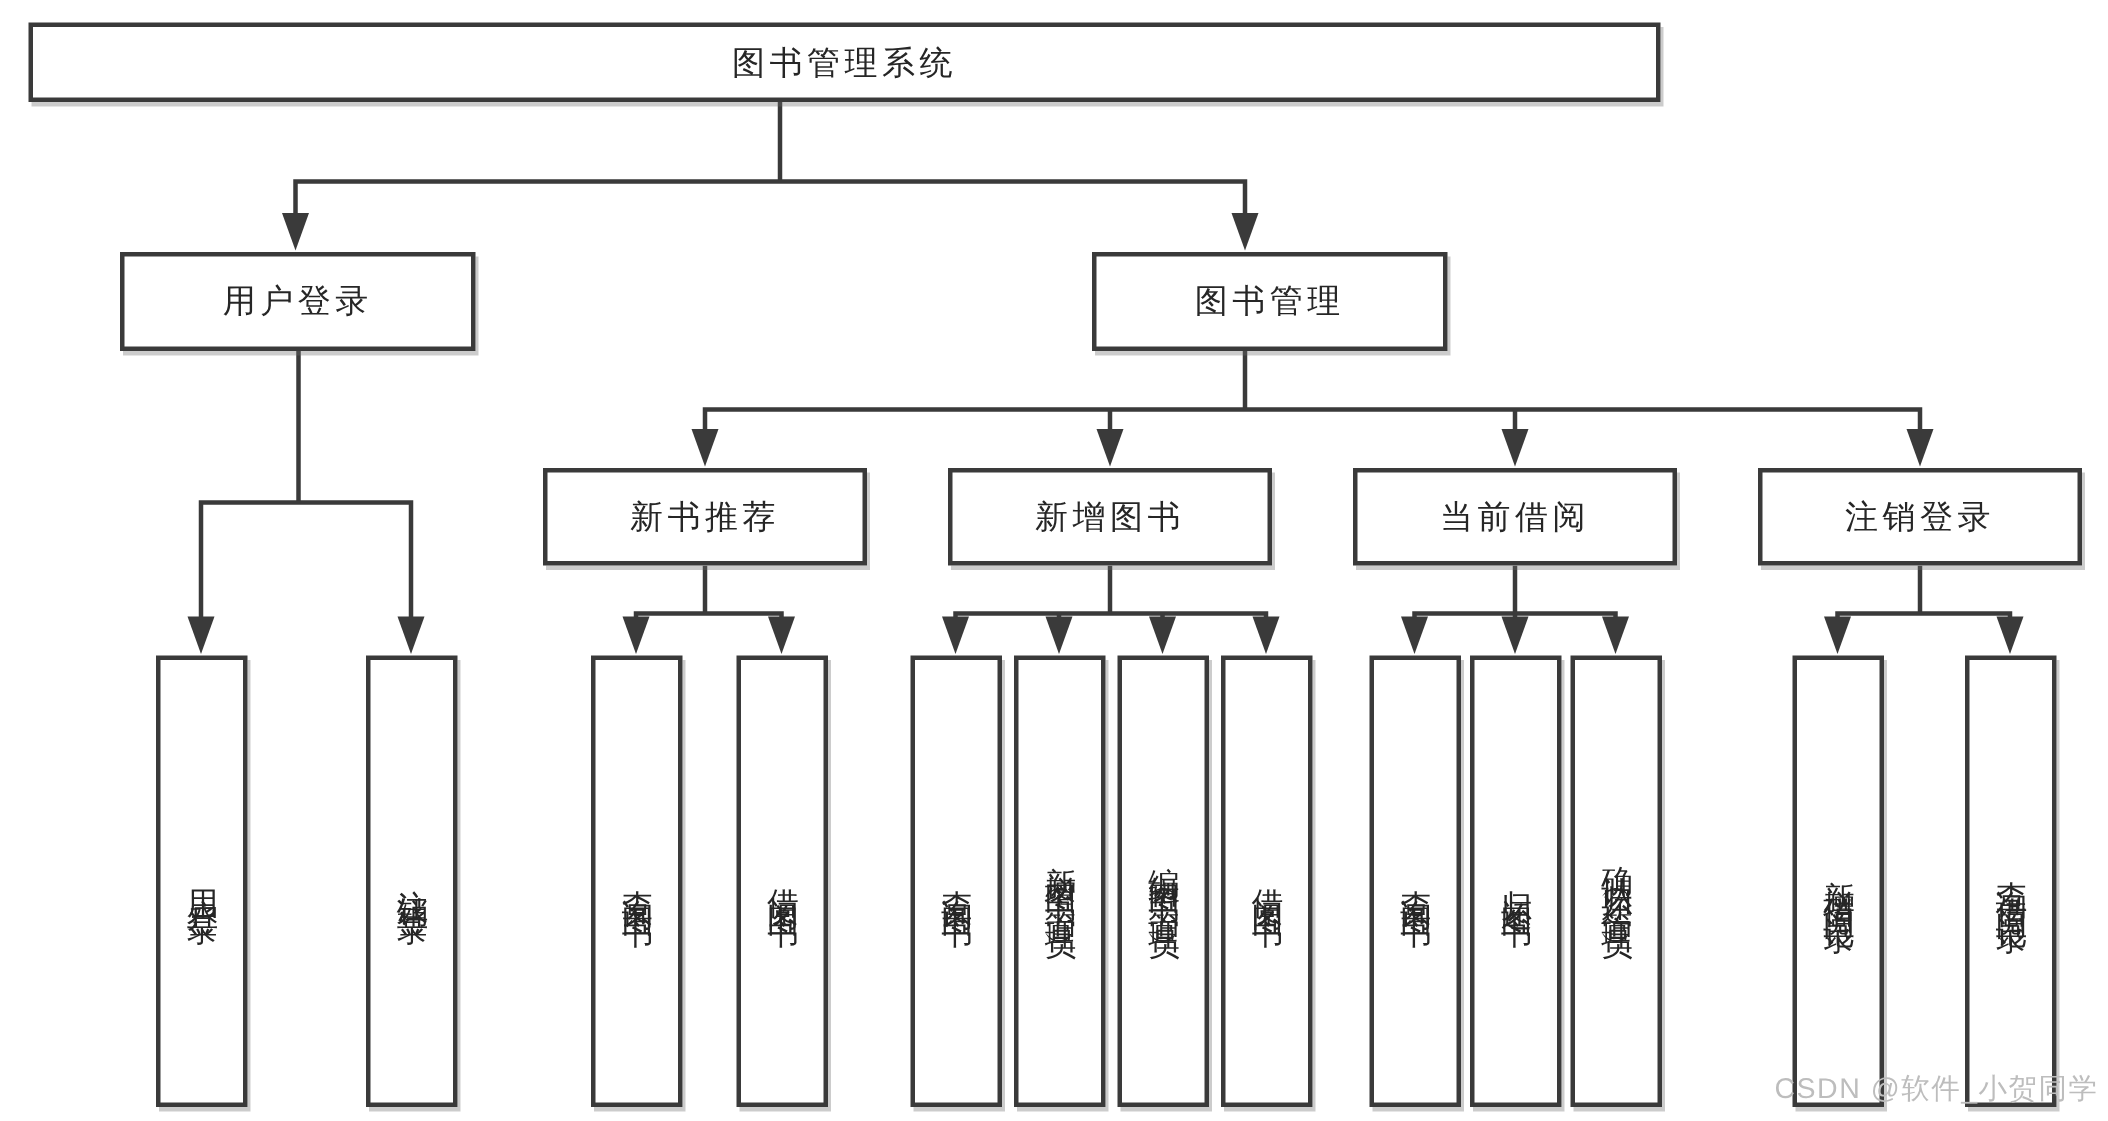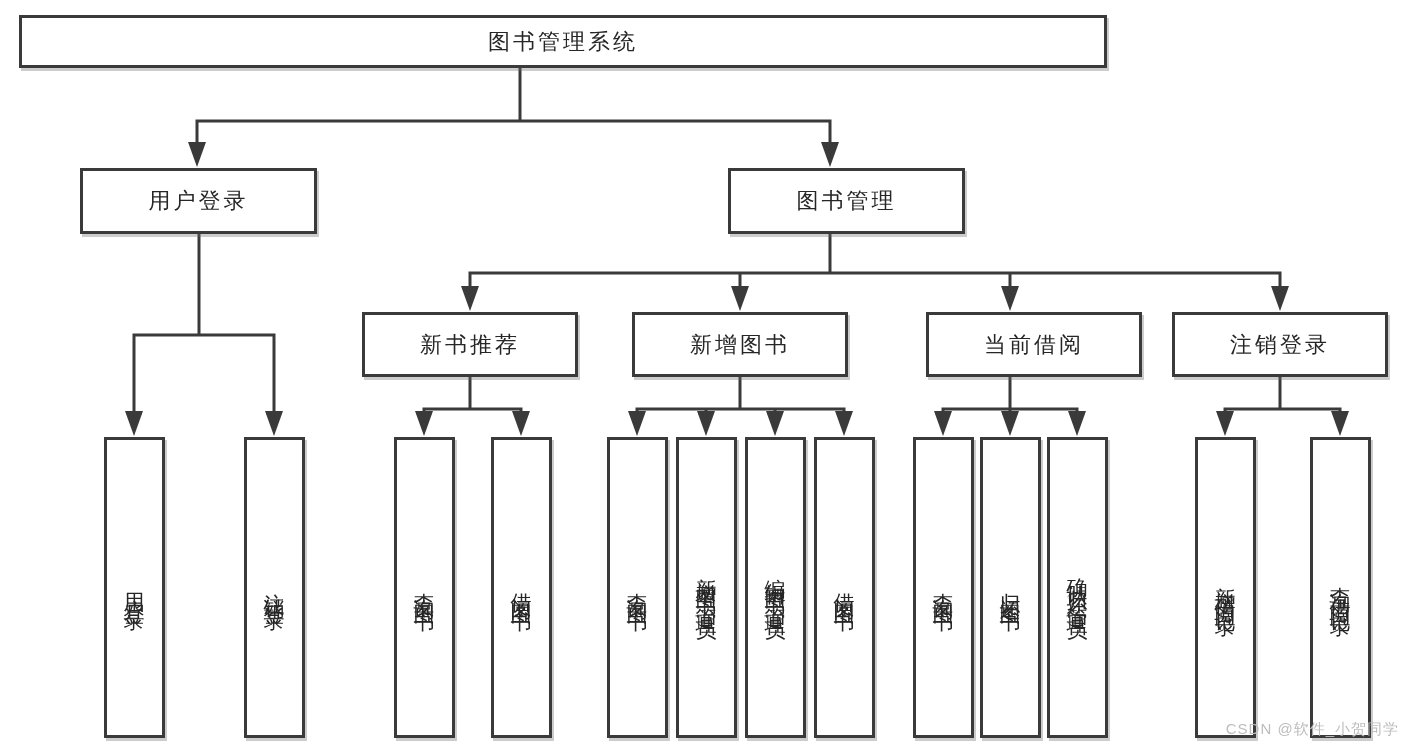--- a/index.html
+++ b/index.html
@@ -57,42 +57,42 @@
   }
 
   
   .n-root   { left: 19px;  top: 15px;  width: 1088px; height: 53px; }
   .n-login  { left: 80px;  top: 168px; width: 237px;  height: 66px; }
   .n-mgmt   { left: 712px; top: 168px; width: 237px;  height: 66px; margin-left: 16px; }
 
   .lvl3     { top: 312px; height: 65px; width: 216px; }
   .n-newbook { left: 362px; }
   .n-borrow  { left: 632px; }
-  .n-current { left: 926px; }
+  .n-current { left: 902px; }
   .n-records { left: 1172px; }
 
   .lf-1  { left: 104px; }
   .lf-2  { left: 244px; }
   .lf-3  { left: 394px; }
   .lf-4  { left: 491px; }
   .lf-5  { left: 607px; }
   .lf-6  { left: 676px; }
   .lf-7  { left: 745px; }
   .lf-8  { left: 814px; }
   .lf-9  { left: 913px; }
   .lf-10 { left: 980px; }
   .lf-11 { left: 1047px; }
   .lf-12 { left: 1195px; }
   .lf-13 { left: 1310px; }
 
   .watermark {
     position: absolute;
     right: 6px;
     bottom: 8px;
-    font-size: 15px;
+    font-size: 19px;
     color: #bdbdbd;
     letter-spacing: 1px;
     z-index: 3;
     white-space: nowrap;
   }
 </style>
 </head>
 <body>
 
 <div class="stage">

